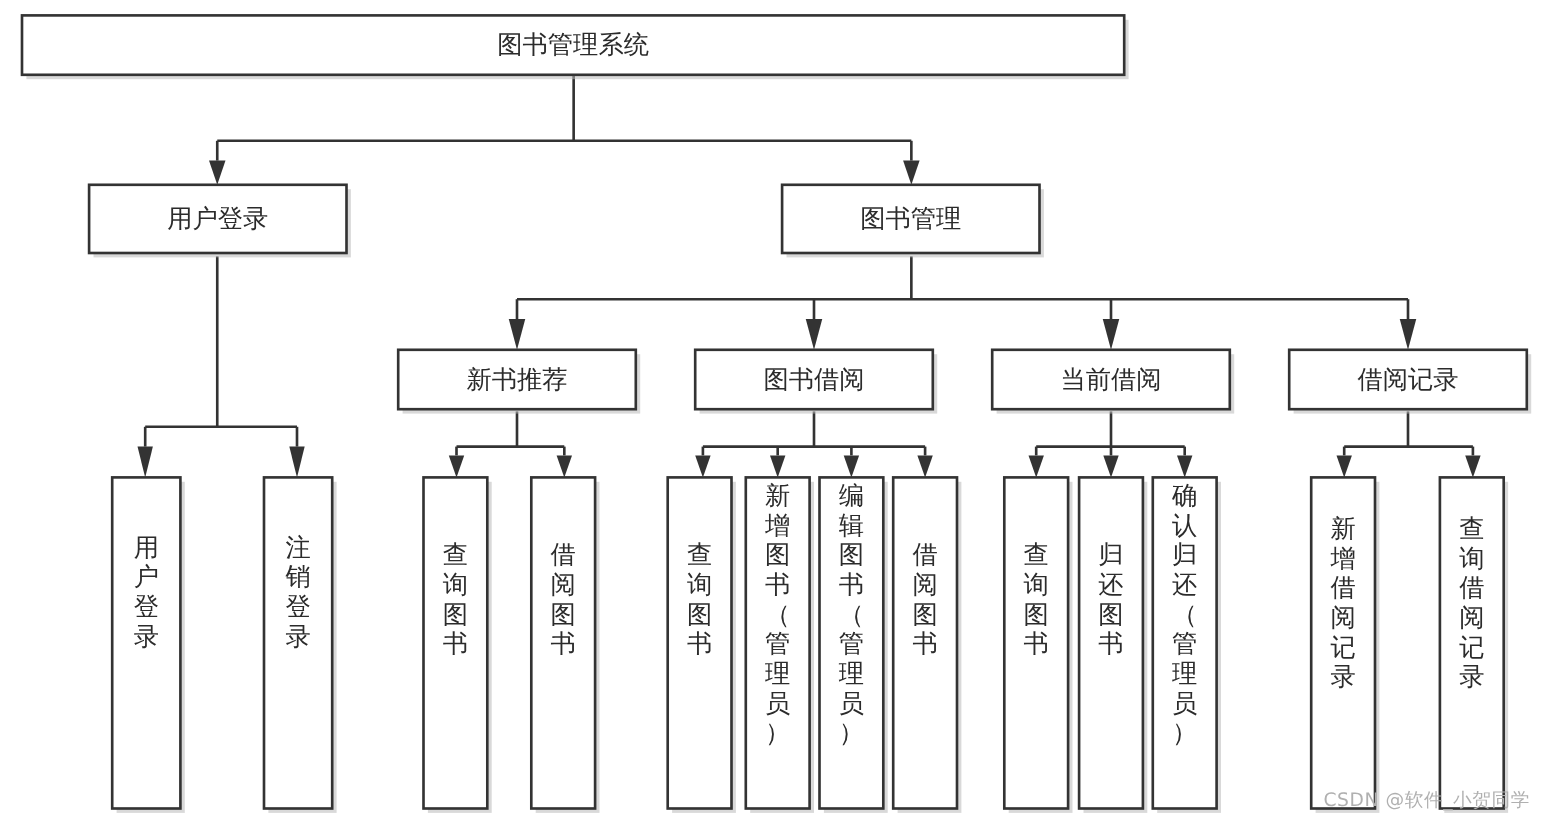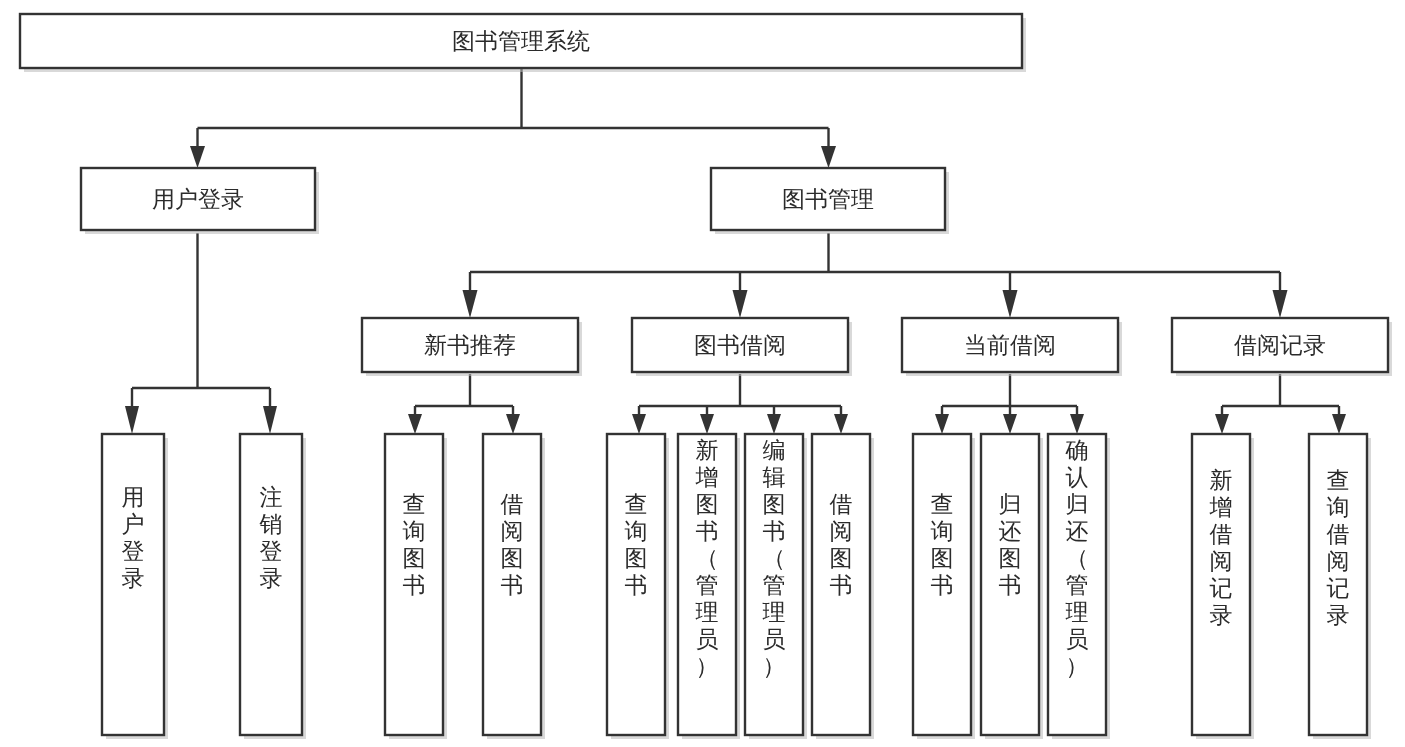--- a/index.html
+++ b/index.html
@@ -258,13 +258,14 @@
     </g>
 
     <g>
       <rect class="node-shadow" x="1313" y="438" width="58" height="301"></rect>
       <rect class="node-box" x="1309" y="434" width="58" height="301"></rect>
       <text class="node-text-vertical" x="1338" y="488"><tspan x="1338" dy="0">查</tspan><tspan x="1338" dy="27">询</tspan><tspan x="1338" dy="27">借</tspan><tspan x="1338" dy="27">阅</tspan><tspan x="1338" dy="27">记</tspan><tspan x="1338" dy="27">录</tspan></text>
     </g>
 
   </svg>
 
+  <div class="watermark">CSDN @软件_小贺同学</div>
 </div>
 
 </body></html>

